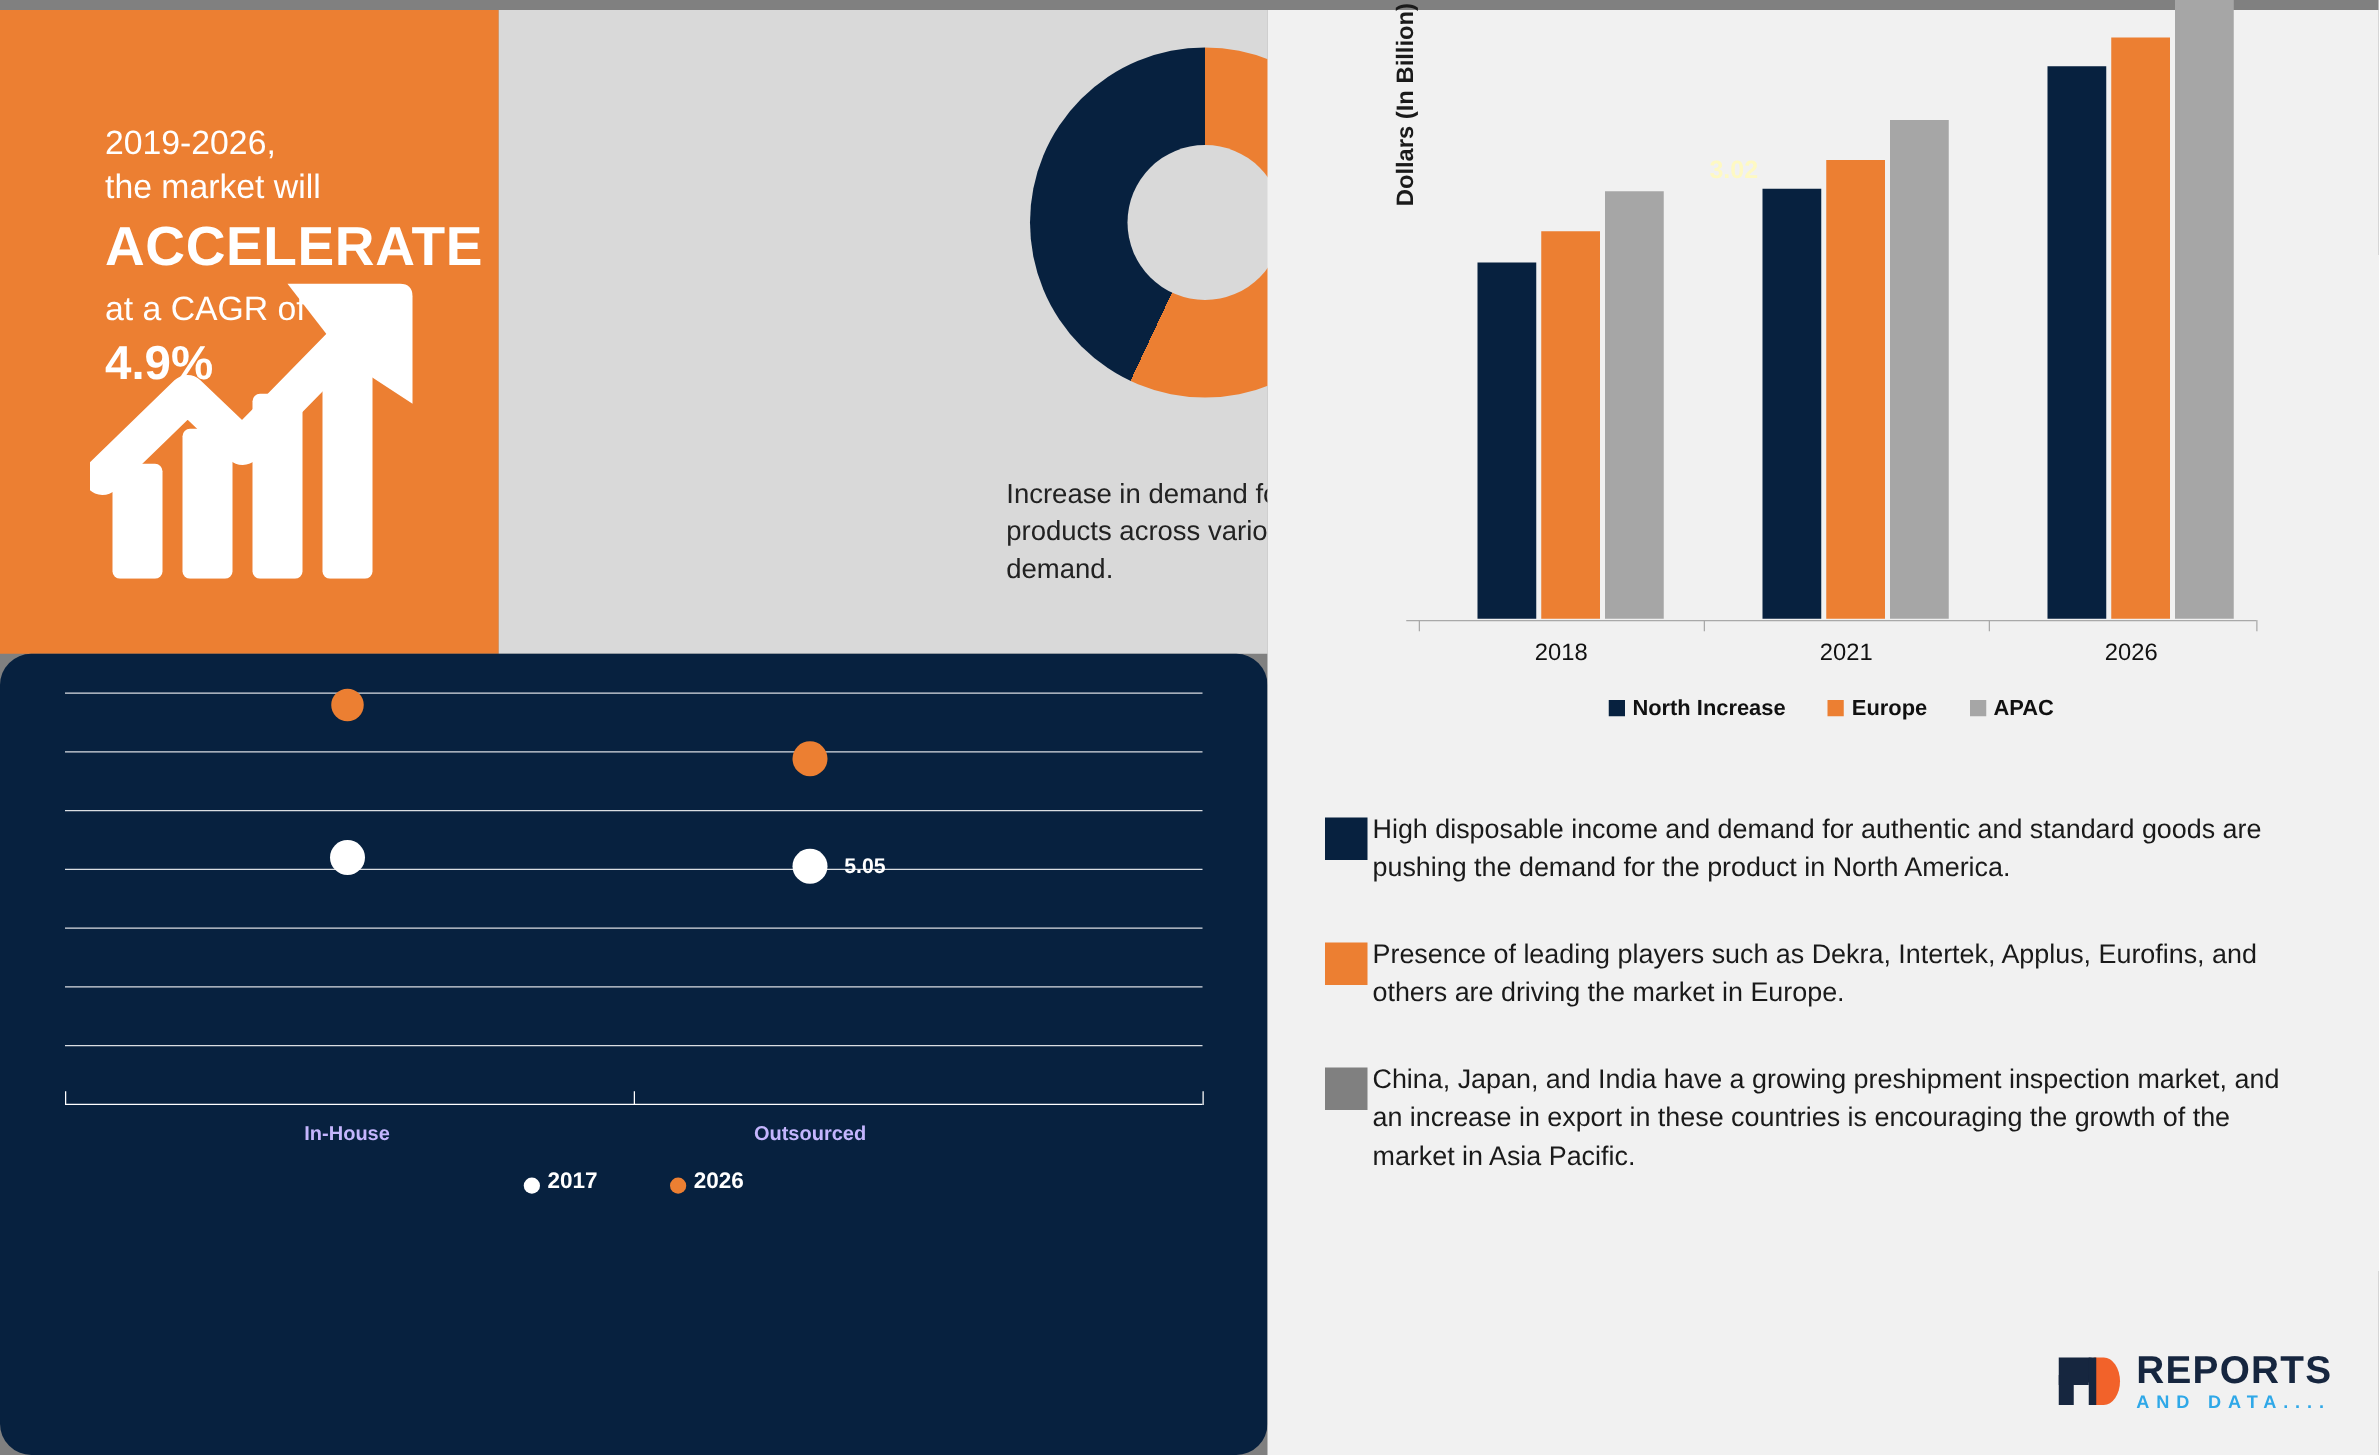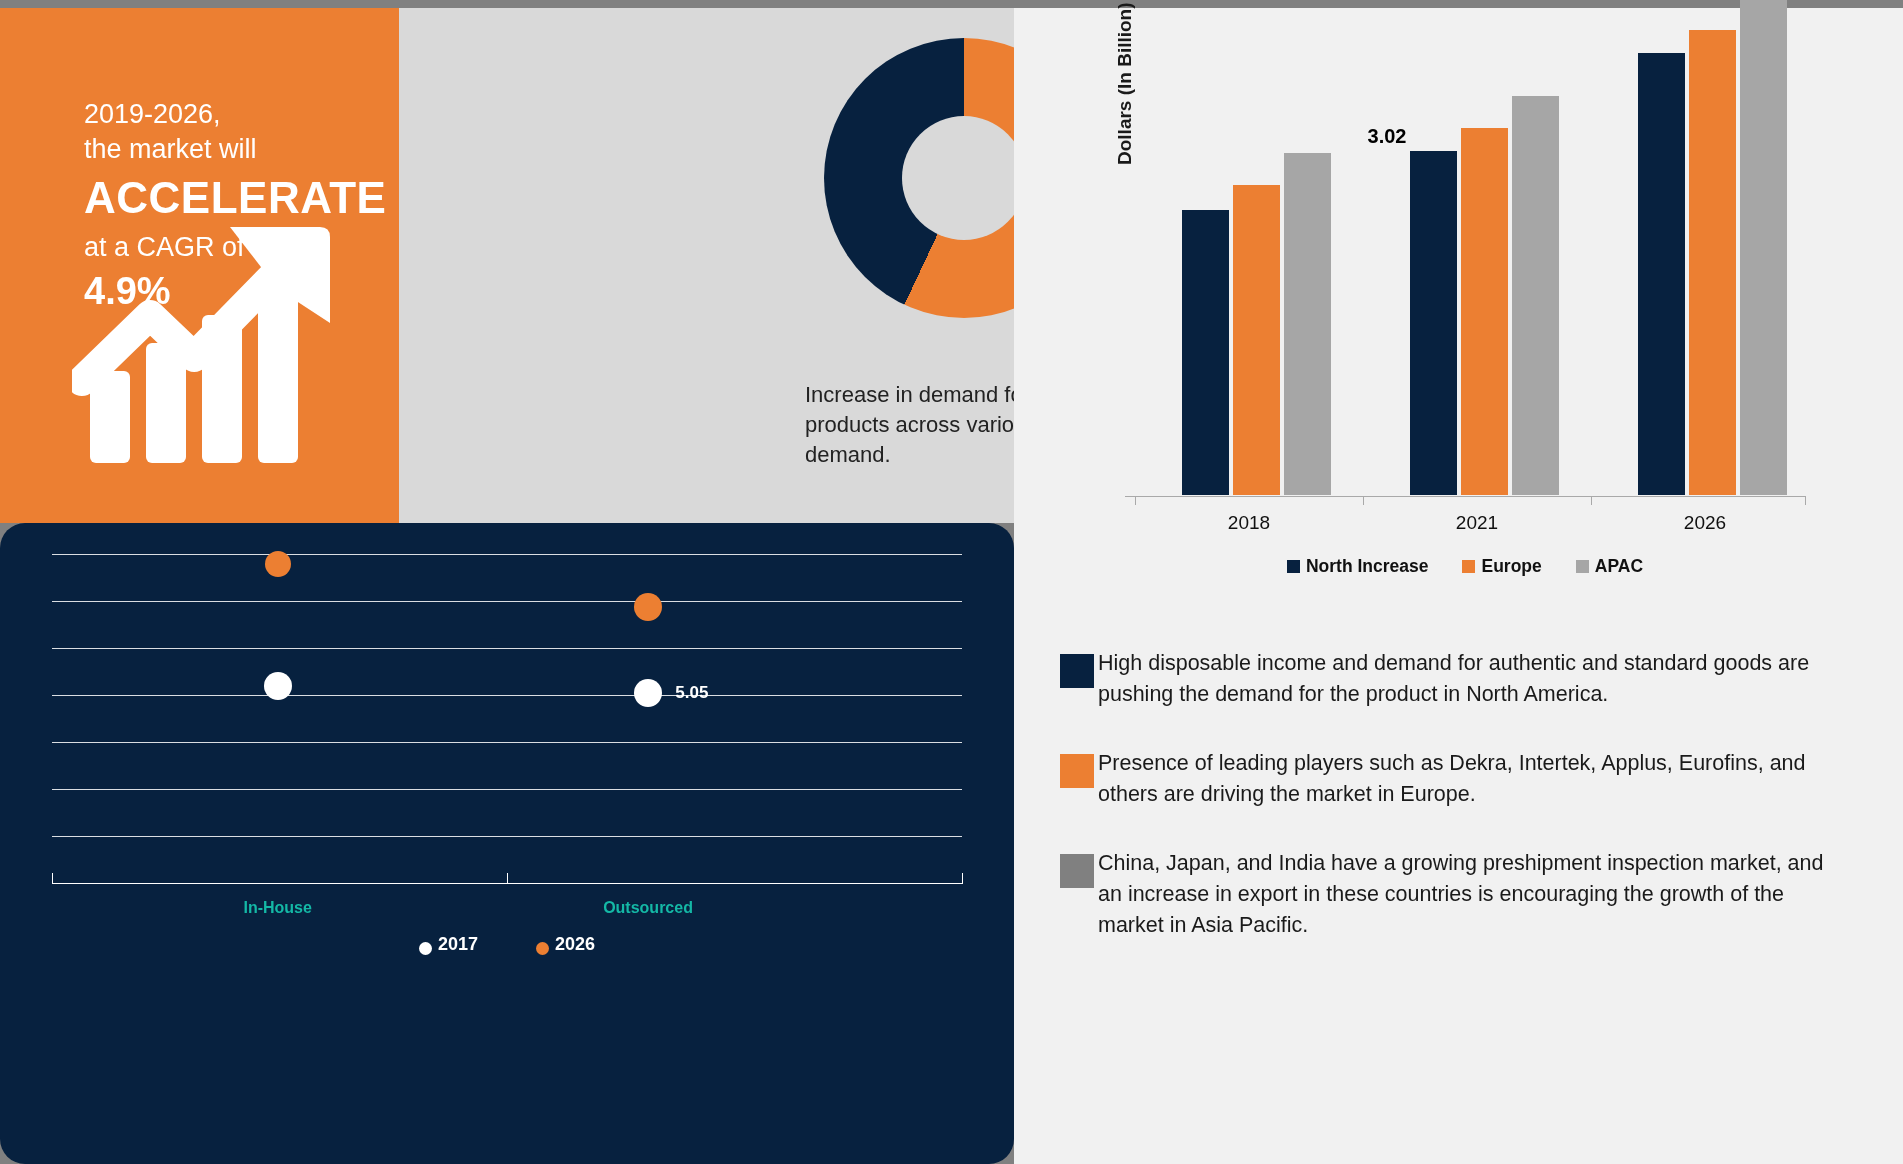--- a/index.html
+++ b/index.html
@@ -38,29 +38,29 @@
   
   #scatter{position:absolute;left:52px;top:16px;width:910px;height:345px;}
   .glines{position:absolute;left:0;top:0;width:100%;height:100%;}
   .gl{position:absolute;left:0;width:100%;height:1px;background:#ffffff;opacity:.85;}
   #scatter-axis{position:absolute;left:0;bottom:0;width:100%;height:1px;background:#ffffff;}
   .tick{position:absolute;bottom:0;width:1px;height:11px;background:#ffffff;}
   .dot{position:absolute;border-radius:50%;transform:translate(-50%,-50%);}
   .dot.s2017{background:#ffffff;}
   .dot.s2026{background:#ec7f32;}
   .dotlabel{position:absolute;color:#ffffff;font-size:17px;font-weight:700;transform:translateY(-50%);}
-  .xcat{position:absolute;color:#14b8a6;font-size:16px;font-weight:700;text-align:center;transform:translateX(-50%);}
+  .xcat{position:absolute;color:#c4b5fd;font-size:16px;font-weight:700;text-align:center;transform:translateX(-50%);}
   #scatter-legend{position:absolute;left:0;top:395px;width:910px;display:flex;justify-content:center;gap:58px;align-items:center;}
   .lgi{display:flex;align-items:flex-end;gap:6px;color:#ffffff;font-size:18px;font-weight:700;}
   .lgd{width:13px;height:13px;border-radius:50%;}
   #ylab{position:absolute;left:1114px;top:165px;transform:rotate(-90deg);transform-origin:left top;
         font-size:19px;font-weight:700;color:#1a1a1a;white-space:nowrap;}
   #plot{position:absolute;left:1125px;top:40px;width:680px;height:455px;}
   .bar{position:absolute;bottom:0;}
-  .barlabel{position:absolute;font-size:20px;font-weight:700;color:#000000;transform:translateX(-50%);}
+  .barlabel{position:absolute;font-size:20px;font-weight:700;color:#fef9c3;transform:translateX(-50%);}
   #baxis{position:absolute;left:1125px;top:496px;width:680px;height:1px;background:#a9a9a9;}
   .btick{position:absolute;top:496px;width:1px;height:9px;background:#a9a9a9;}
   .bxcat{position:absolute;top:512px;font-size:19px;font-weight:400;color:#111;transform:translateX(-50%);}
   #bar-legend{position:absolute;left:1125px;top:556px;width:680px;display:flex;justify-content:center;gap:34px;align-items:center;}
   .blgi{display:flex;align-items:center;gap:6px;font-size:17.5px;font-weight:700;color:#111;}
   .blgs{width:13px;height:13px;}
 
   
   #right-bullets{position:absolute;left:1060px;top:648px;width:790px;}
   .rb{display:flex;gap:4px;margin-bottom:38px;}
@@ -203,14 +203,26 @@
     <div class="rb">
       <span class="sq" style="background:#ec7f32"></span>
       <span class="txt">Presence of leading players such as Dekra, Intertek, Applus, Eurofins, and others are driving the market in Europe.</span>
     </div>
     <div class="rb">
       <span class="sq" style="background:#808080"></span>
       <span class="txt">China, Japan, and India have a growing preshipment inspection market, and an increase in export in these countries is encouraging the growth of the market in Asia Pacific.</span>
     </div>
   </div>
 
+  <div id="logo">
+    <svg id="logo-mark" viewBox="0 0 56 42">
+      <path d="M2 2 H26 A10 10 0 0 1 26 22 H14 V40 H2 Z" fill="#16263f"></path>
+      <rect x="2" y="16" width="24" height="8" fill="#16263f"></rect>
+      <path d="M30 2 H38 A13 19 0 0 1 38 40 H30 Z" fill="#f2622a"></path>
+      <rect x="26" y="2" width="6" height="38" fill="#16263f"></rect>
+    </svg>
+    <div id="logo-text">
+      <span id="logo-main">REPORTS</span>
+      <span id="logo-sub">AND DATA....</span>
+    </div>
+  </div>
 
 </div>
 
 </body></html>

